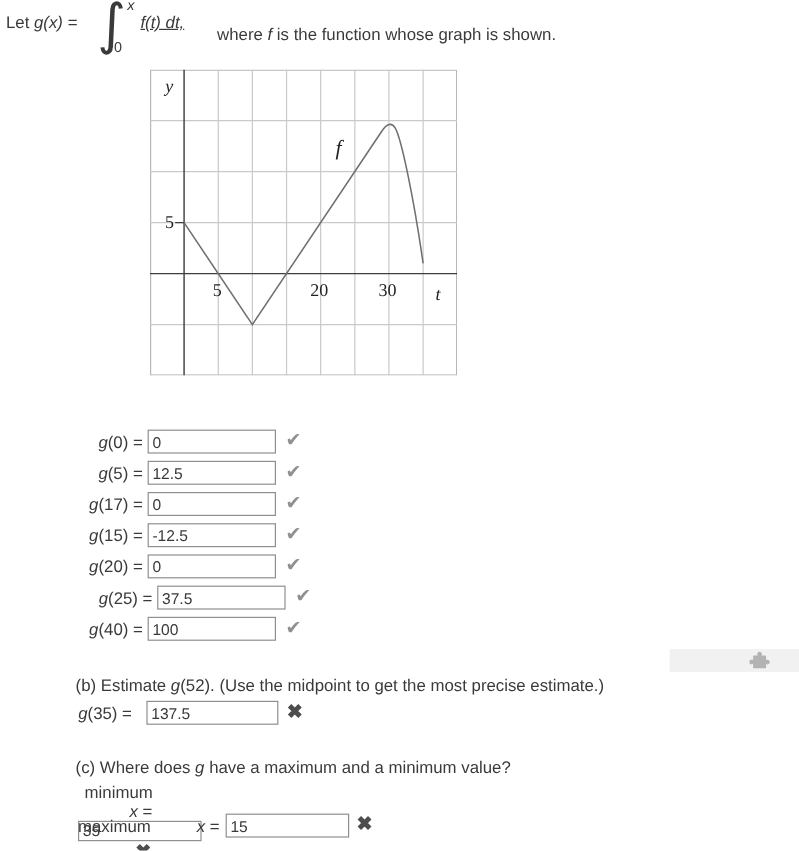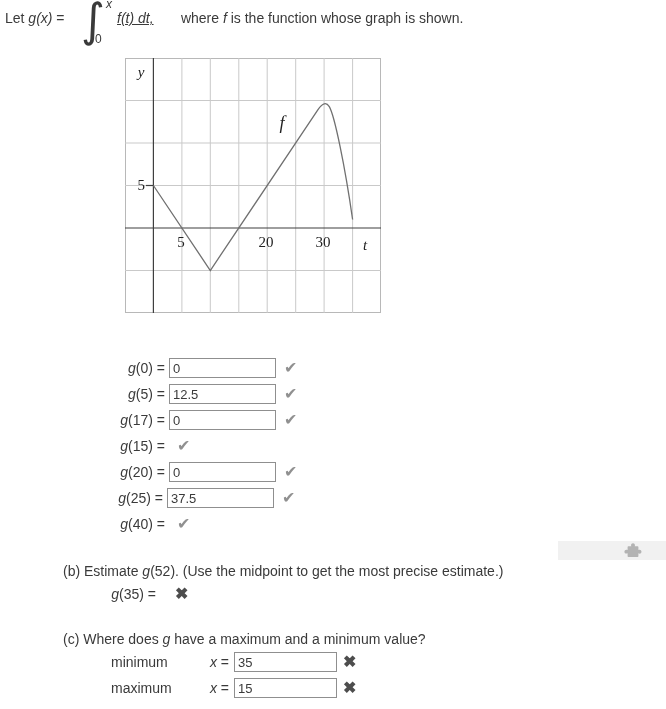--- a/index.html
+++ b/index.html
@@ -16,21 +16,21 @@
   .integral-glyph { position:absolute; left:2px; top:-2px; font-size:46px; line-height:52px;
                     font-family:"DejaVu Sans", sans-serif; color:#3a3a3a; }
   .int-sup { position:absolute; left:27px; top:1px; font-size:12px; font-style:italic; }
   .int-sub { position:absolute; left:16px; top:36px; font-size:12px; }
 
   
   .graph { position:absolute; left:125px; top:58px; width:256px; height:255px; }
   .graph text { font-family:"Liberation Serif", "DejaVu Serif", serif; fill:#222222; }
 
   
-  .row { position:absolute; display:flex; align-items:center; height:20px;margin-left:46px; }
+  .row { position:absolute; display:flex; align-items:center; height:20px; }
   .lblA { display:inline-block; width:58px; text-align:right; margin-right:4px;
           font-size:14px; white-space:pre; }
   .lblB { display:inline-block; width:57px; text-align:center; margin-right:4px;
           font-size:14px; white-space:pre; }
   .cname { display:inline-block; width:92px; font-size:14px; }
   .cvar  { display:inline-block; width:26px; text-align:right; margin-right:5px;
            font-size:14px; white-space:pre; }
   input.ans { box-sizing:border-box; height:20px; border:1px solid #8f8f8f; background:#fff;
               font-family:"Liberation Sans", sans-serif; font-size:13px; color:#3a3a3a;
               padding:0 3px; }
@@ -50,21 +50,21 @@
 <div class="page">
 
   <div class="abs" style="left:0; top:0; width:666px; height:52px;">
     <span class="abs fs14" style="left:5px; top:8px;"><span>Let </span><span class="it">g(x)</span><span> = </span></span>
     <span class="integral-wrap">
       <span class="integral-glyph">∫</span>
       <span class="int-sup">x</span>
       <span class="int-sub">0</span>
     </span>
     <span class="abs fs14 it" style="left:117px; top:8px;text-decoration:underline;">f(t) dt,</span>
-    <span class="abs fs14" style="left:177px; top:8px;"><span> where </span><span class="it">f</span><span> is the function whose graph is shown.</span></span>
+    <span class="abs fs14" style="left:177px; top:18px;"><span> where </span><span class="it">f</span><span> is the function whose graph is shown.</span></span>
   </div>
 
   <svg class="graph" viewBox="0 0 256 255">
     <rect x="0.5" y="0.5" width="255" height="254" fill="#ffffff" stroke="#b8b8b8" stroke-width="1"></rect>
     <path d="M56.9 0 V255 M85.3 0 V255 M113.8 0 V255 M142.2 0 V255 M170.7 0 V255 M199.1 0 V255 M227.6 0 V255 M0 42.5 H256 M0 85 H256 M0 127.5 H256 M0 212.5 H256" stroke="#c9c9c9" stroke-width="1" fill="none"></path>
     <path d="M28.4 0 V255" stroke="#3f3f3f" stroke-width="1.2"></path>
     <path d="M0 170 H256" stroke="#3f3f3f" stroke-width="1.2"></path>
     <path d="M21 127.5 H28.4" stroke="#3f3f3f" stroke-width="1.2"></path>
     <path d="M28.4 127.5 L85.3 212.5 L193 51.6 Q199.8 41.5 204.3 48.6 C209.5 57.5 220 108 227.6 161.5" stroke="#707070" stroke-width="1.3" fill="none"></path>
     <text x="16" y="19" text-anchor="middle" font-size="15" font-style="italic">y</text>
@@ -87,56 +87,59 @@
     <input class="ans w107" value="12.5" style="">
     <span class="mark ok">✔</span>
   </div>
   <div class="row" style="left:61px; top:410px;">
     <span class="lblA"><span class="it">g</span><span>(17) =</span></span>
     <input class="ans w107" value="0" style="">
     <span class="mark ok">✔</span>
   </div>
   <div class="row" style="left:61px; top:436px;">
     <span class="lblA"><span class="it">g</span><span>(15) =</span></span>
+    <input class="ans w107" value="-12.5" style="">
     <span class="mark ok">✔</span>
   </div>
   <div class="row" style="left:61px; top:462px;">
     <span class="lblA"><span class="it">g</span><span>(20) =</span></span>
     <input class="ans w107" value="0" style="">
     <span class="mark ok">✔</span>
   </div>
-  <div class="row" style="left:59px; top:488px;">
+  <div class="row" style="left:69px; top:488px;">
     <span class="lblA"><span class="it">g</span><span>(25) =</span></span>
     <input class="ans w107" value="37.5" style="">
     <span class="mark ok">✔</span>
   </div>
   <div class="row" style="left:61px; top:514px;">
     <span class="lblA"><span class="it">g</span><span>(40) =</span></span>
+    <input class="ans w107" value="100" style="">
     <span class="mark ok">✔</span>
   </div>
 
   <div class="puzzle-strip">
     <svg width="18" height="18" viewBox="0 0 21 21">
       <path fill="#b3b3b3" d="M10.5,2.6c-1.3,0-2.3,1-2.3,2.3c0,0.5,0.2,0.9,0.4,1.3H5.1c-0.5,0-0.9,0.4-0.9,0.9v3.5
         C3.8,10.3,3.3,10.1,2.8,10.1c-1.3,0-2.3,1-2.3,2.3s1,2.3,2.3,2.3c0.5,0,1-0.2,1.4-0.5v3.5c0,0.5,0.4,0.9,0.9,0.9h10.8
         c0.5,0,0.9-0.4,0.9-0.9v-3.3c0.4,0.2,0.8,0.4,1.3,0.4c1.3,0,2.3-1,2.3-2.3s-1-2.3-2.3-2.3c-0.5,0-0.9,0.1-1.3,0.4V7.1
         c0-0.5-0.4-0.9-0.9-0.9h-3.5c0.3-0.4,0.4-0.8,0.4-1.3C12.8,3.6,11.8,2.6,10.5,2.6z"></path>
     </svg>
   </div>
 
   <div class="abs fs14" style="left:63px; top:561px;"><span>(b) Estimate </span><span class="it">g</span><span>(52)</span><span>. (Use the midpoint to get the most precise estimate.)</span></div>
 
   <div class="row" style="left:61px; top:584px;">
     <span class="lblB"><span class="it">g</span><span>(35) = </span></span>
+    <input class="ans w110" value="137.5" style="">
     <span class="mark err" style="margin-left:7px;">✖</span>
   </div>
 
   <div class="abs fs14" style="left:63px; top:629px;"><span>(c) Where does </span><span class="it">g</span><span> have a maximum and a minimum value?</span></div>
 
-  <div class="row" style="left:65px; top:652px;">
+  <div class="row" style="left:65px; top:652px;flex-direction:column;">
     <span class="cname">minimum</span>
     <span class="cvar"><span class="it">x</span><span> =</span></span>
     <input class="ans w105" value="35" style="">
     <span class="mark err" style="margin-left:6px;">✖</span>
   </div>
   <div class="row" style="left:65px; top:678px;justify-content:flex-end;">
     <span class="cname">maximum</span>
     <span class="cvar"><span class="it">x</span><span> =</span></span>
     <input class="ans w105" value="15" style="">
     <span class="mark err" style="margin-left:6px;">✖</span>

